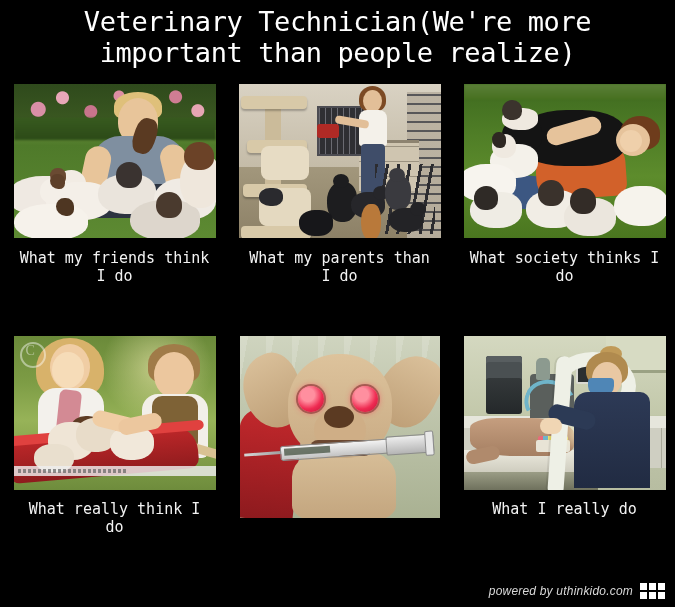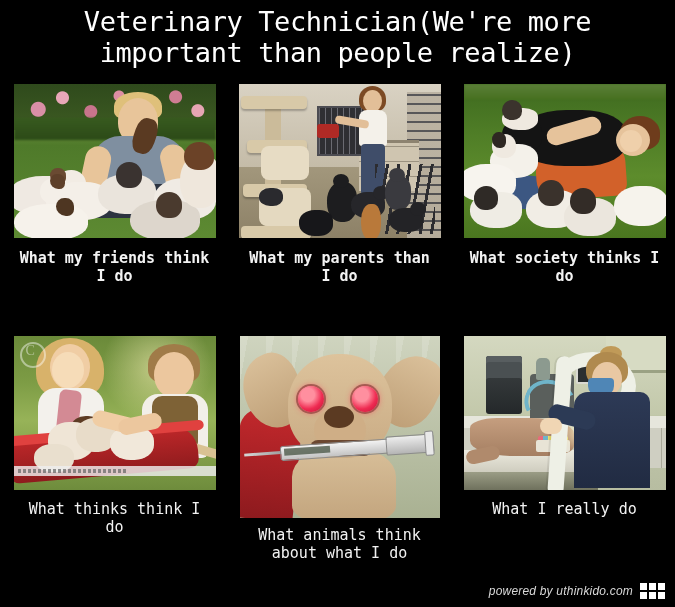--- a/index.html
+++ b/index.html
@@ -41,21 +41,21 @@
     width: 675px;
     height: 500px;
   }
   .cell {
     position: absolute;
     width: 225px;
   }
   .cell-c0 { left: 2px; }
   .cell-c1 { left: 227px; }
   .cell-c2 { left: 452px; }
-  .cell-r0 { top: 0px; font-weight: bold; }
+  .cell-r0 { top: 0px; }
   .cell-r1 { top: 252px; }
 
   .photo-frame {
     position: relative;
     width: 202px;
     height: 154px;
     margin: 0 auto;
     overflow: hidden;
     background: #101010;
     box-shadow: 0 0 0 1px #000;
@@ -705,21 +705,21 @@
         <div class="rabbit rb1"></div>
         <div class="rabbit rb2"></div>
         <div class="rabbit rb3"></div>
         <div class="rabbit rb4"></div>
         <div class="arm-girl"></div>
         <div class="arm-boy"></div>
         <div class="copyc"></div>
         <div class="wm-strip"></div>
       </div>
     </div>
-    <div class="caption">What thinks think I
+    <div class="caption">What really think I
 do</div>
   </div>
 
   <div class="cell cell-c1 cell-r1">
     <div class="photo-frame tall">
       <div class="scene s5">
         <div class="couch"></div>
         <div class="redcloth"></div>
         <div class="ear5 l"></div>
         <div class="ear5 r"></div>
@@ -732,22 +732,20 @@
         <div class="mouth5"></div>
         <div class="syringe">
           <span class="needle"></span>
           <span class="barrel"></span>
           <span class="fluid"></span>
           <span class="plunger"></span>
           <span class="flange"></span>
         </div>
       </div>
     </div>
-    <div class="caption">What animals think
-about what I do</div>
   </div>
 
   <div class="cell cell-c2 cell-r1">
     <div class="photo-frame">
       <div class="scene s6">
         <div class="backwall"></div>
         <div class="upper-cab"></div>
         <div class="monitor"></div>
         <div class="machine"></div>
         <div class="counter"></div>

